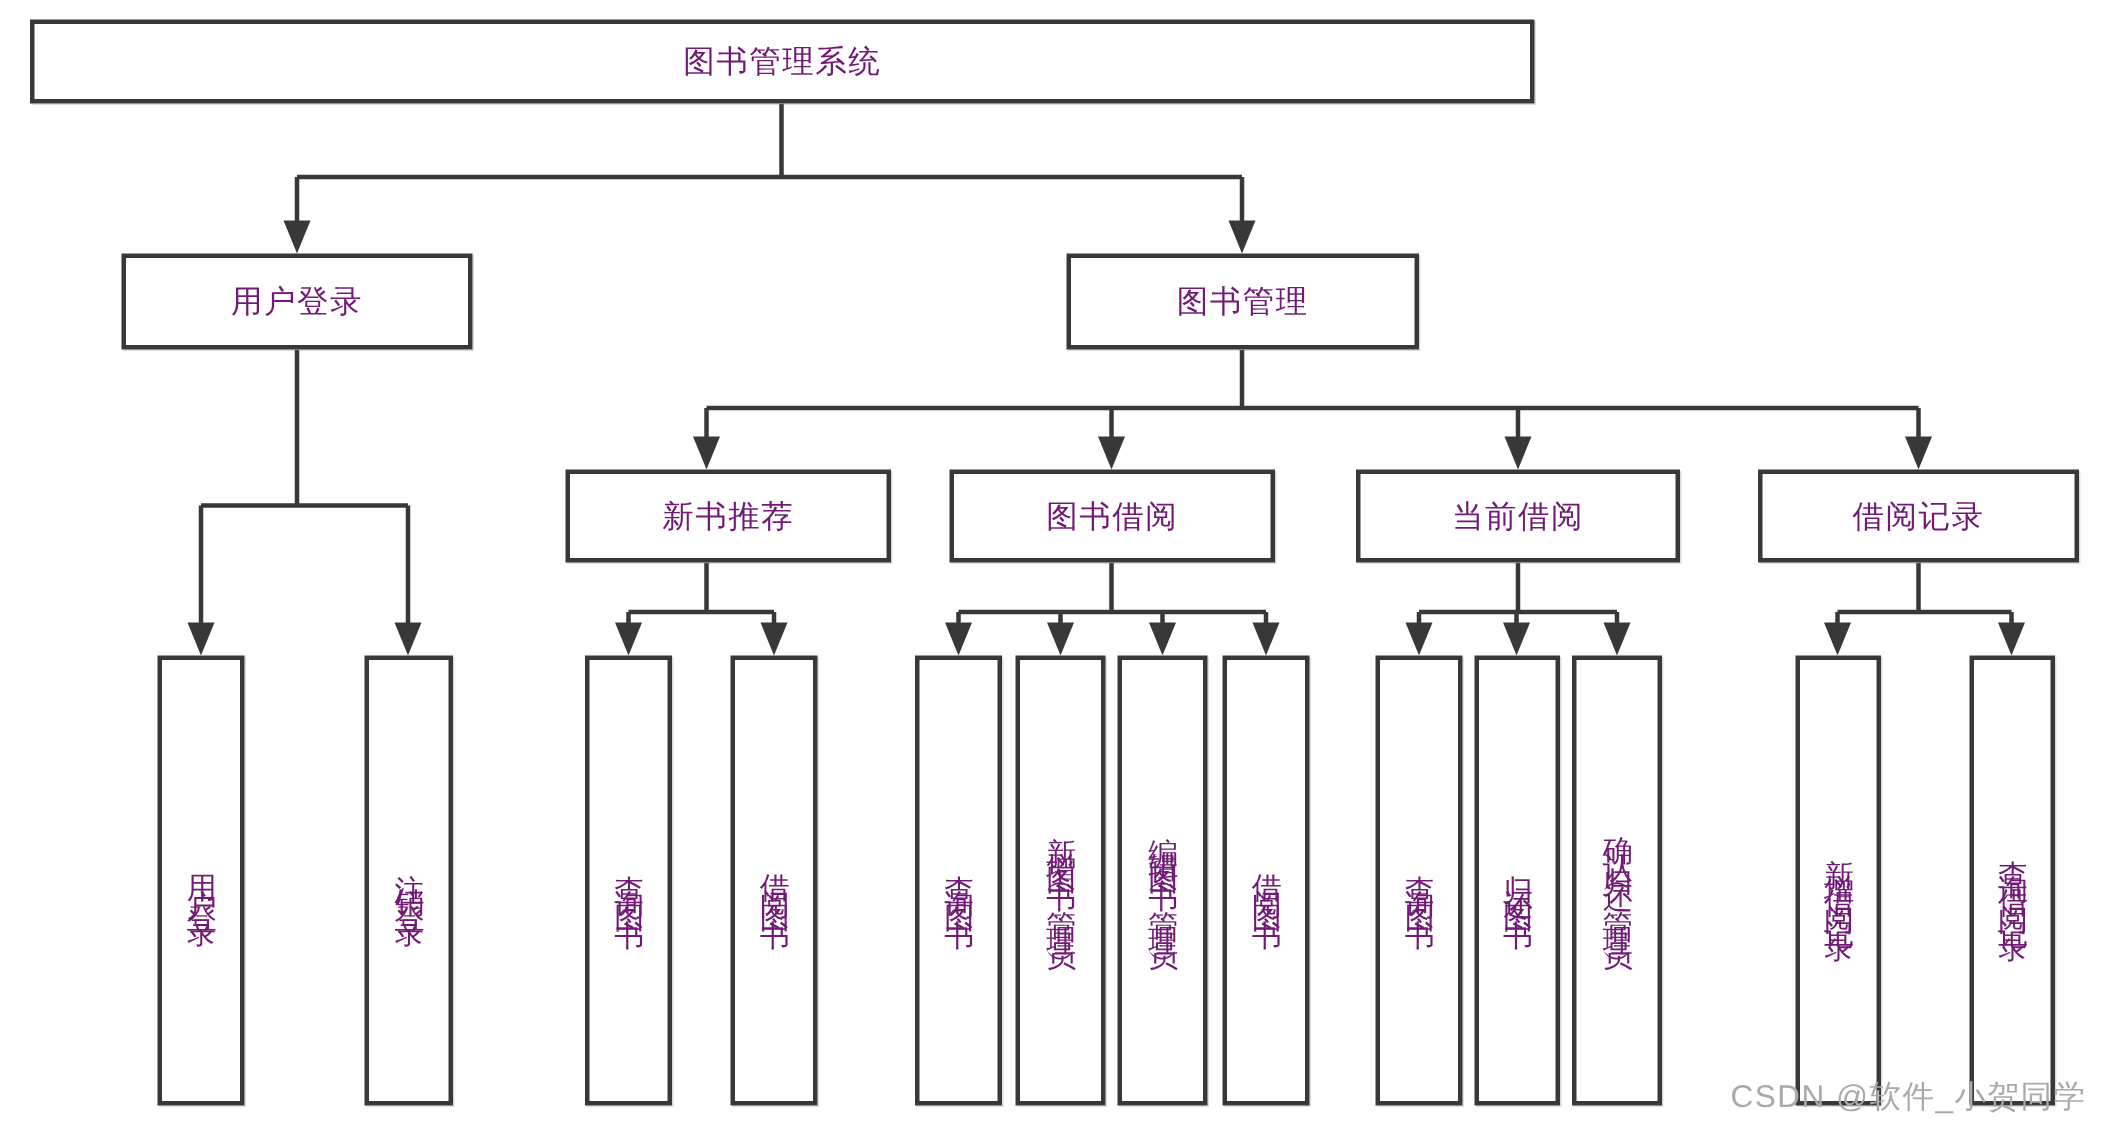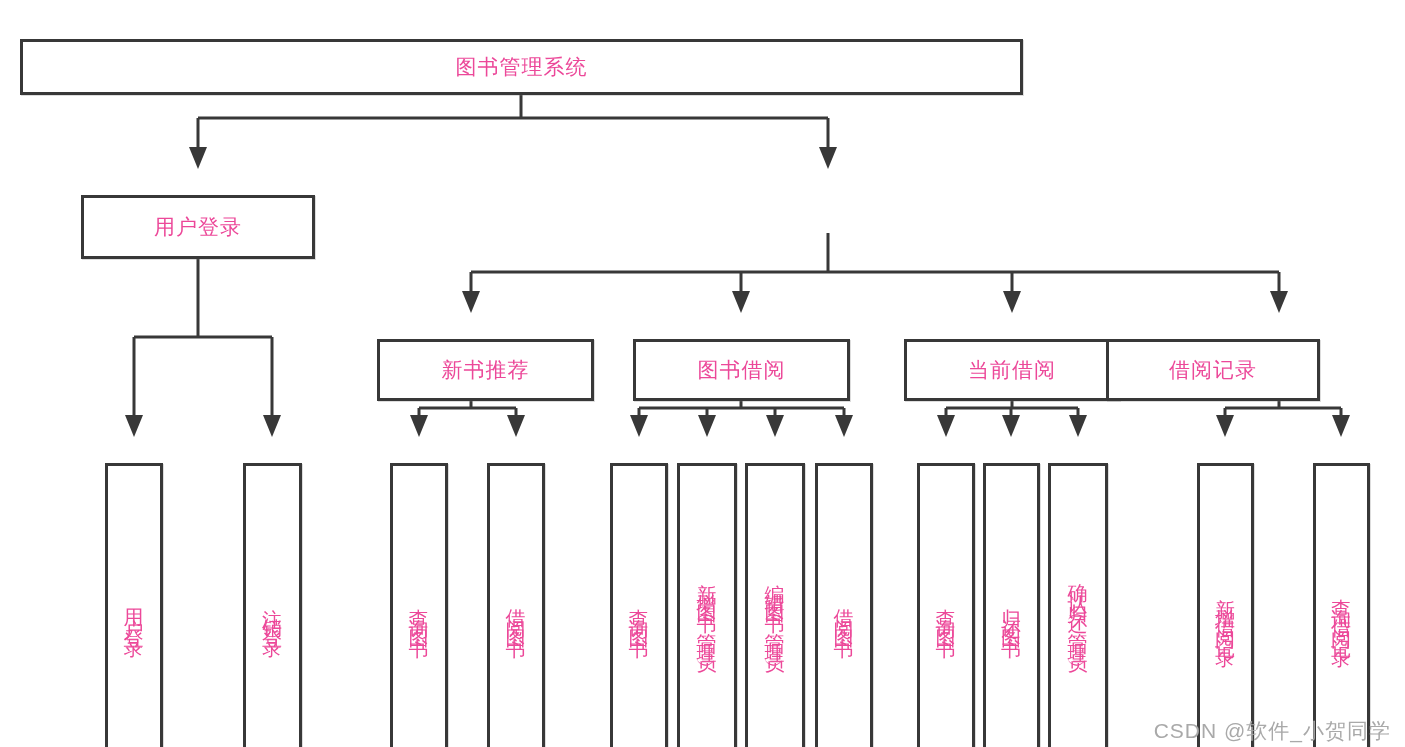--- a/index.html
+++ b/index.html
@@ -17,26 +17,25 @@
     pointer-events: none;
   }
   .box {
     position: absolute;
     box-sizing: border-box;
     background: #ffffff;
     border: 3px solid #383838;
     display: flex;
     align-items: center;
     justify-content: center;
-    color: #ec4899;
+    color: #701a75;
     font-size: 21px;
     letter-spacing: 1px;
     box-shadow: 1px 1px 0 rgba(120,120,120,0.25);
     z-index: 2;
-    margin-top: 26px;
   }
   .vbox { font-size: 20px; }
   .vbox .vtxt {
     writing-mode: vertical-rl;
     text-orientation: mixed;
     letter-spacing: 10px;
     line-height: 1;
     white-space: nowrap;
   }
   .watermark {
@@ -95,31 +94,34 @@
     </g>
   </svg>
 
   <div class="box" style="left:20px; top:13px; width:1003px; height:56px;">
     <span>图书管理系统</span>
   </div>
 
   <div class="box" style="left:81px; top:169px; width:234px; height:64px;">
     <span>用户登录</span>
   </div>
+  <div class="box" style="left:711px; top:169px; width:235px; height:64px;">
+    <span>图书管理</span>
+  </div>
 
   <div class="box" style="left:377px; top:313px; width:217px; height:62px;">
     <span>新书推荐</span>
   </div>
   <div class="box" style="left:904px; top:313px; width:216px; height:62px;">
     <span>当前借阅</span>
   </div>
   <div class="box" style="left:633px; top:313px; width:217px; height:62px;">
     <span>图书借阅</span>
   </div>
-  <div class="box" style="left:1106px; top:313px; width:214px; height:62px;">
+  <div class="box" style="left:1172px; top:313px; width:214px; height:62px;">
     <span>借阅记录</span>
   </div>
 
   <div class="box vbox" style="left:105px; top:437px; width:58px; height:300px;">
     <span class="vtxt">用户登录</span>
   </div>
   <div class="box vbox" style="left:243px; top:437px; width:59px; height:300px;">
     <span class="vtxt">注销登录</span>
   </div>
 

